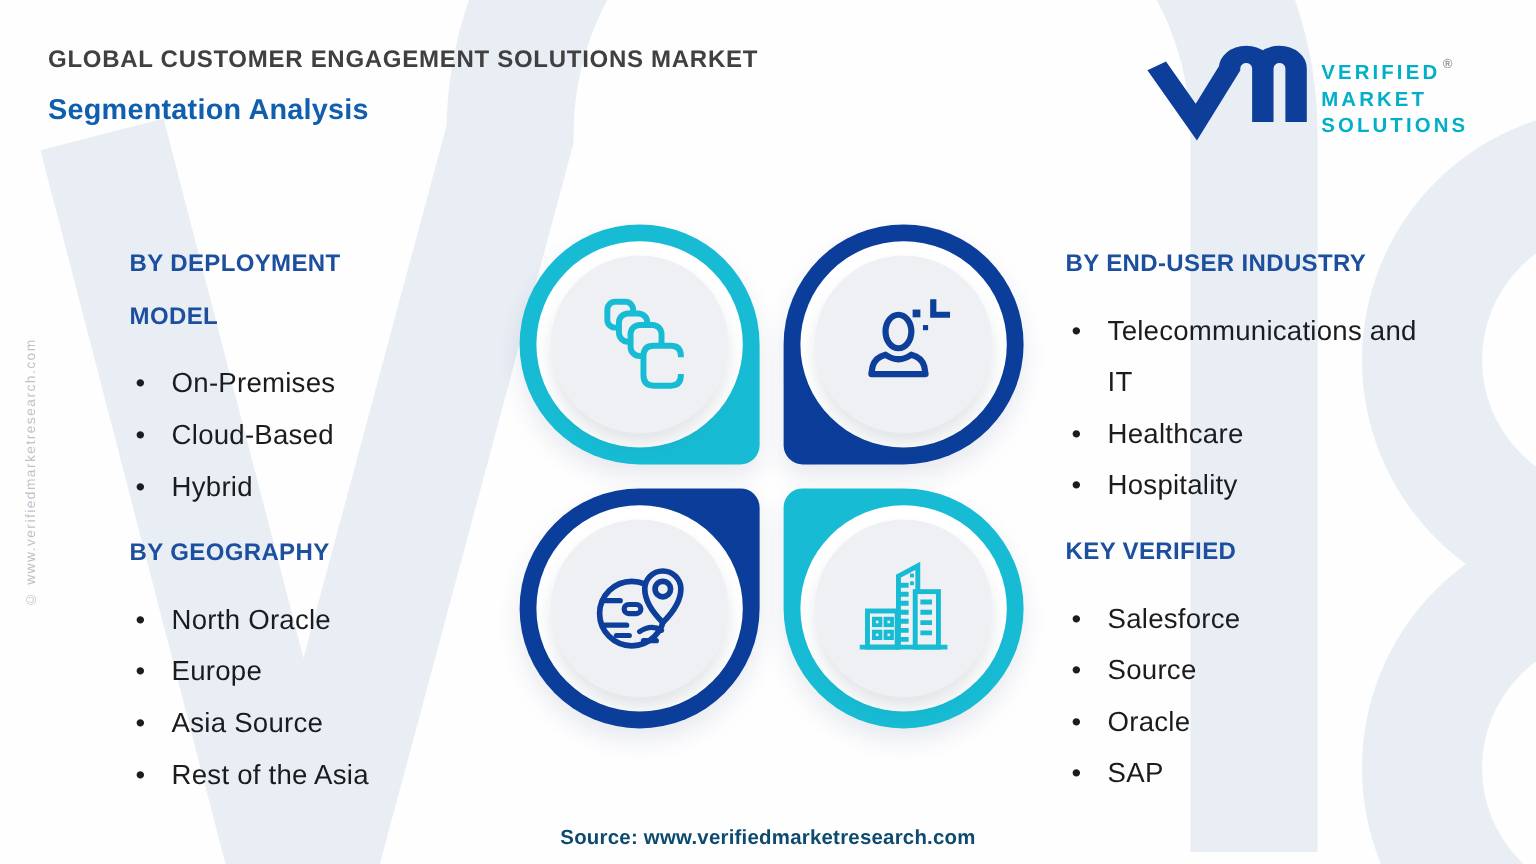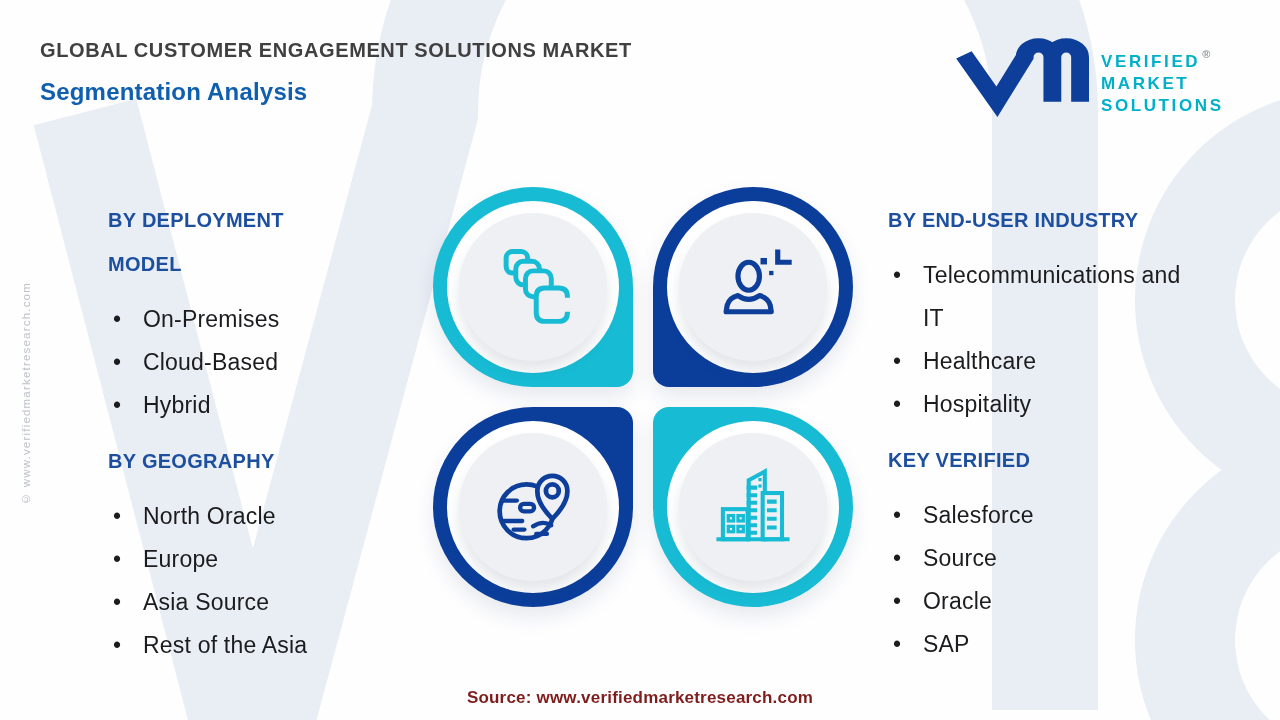--- a/index.html
+++ b/index.html
@@ -68,21 +68,21 @@
   .q-gray{
     position:absolute;inset:12px;border-radius:50%;background:#eef0f3;
     display:flex;align-items:center;justify-content:center;
     box-shadow:0 10px 14px rgba(60,75,100,.14);
   }
   .q-icon{width:86px;height:86px;}
 
   
   .source{
     position:absolute;left:0;right:0;bottom:12px;text-align:center;z-index:2;
-    font-size:17px;font-weight:bold;color:#7f1d1d;letter-spacing:.2px;
+    font-size:17px;font-weight:bold;color:#0c4a6e;letter-spacing:.2px;
   }
 </style>
 </head>
 <body>
 
 <div class="canvas">
 
   <svg class="watermark" width="1280" height="720" viewBox="0 0 1280 720">
     <path d="M 85 112 L 252 756 L 425 112 A 310 300 0 0 1 1045 112 L 1045 710" fill="none" stroke="#e9edf4" stroke-width="106" stroke-miterlimit="10"></path>
     <circle cx="1345" cy="300" r="160" fill="none" stroke="#e9edf4" stroke-width="100"></circle>

